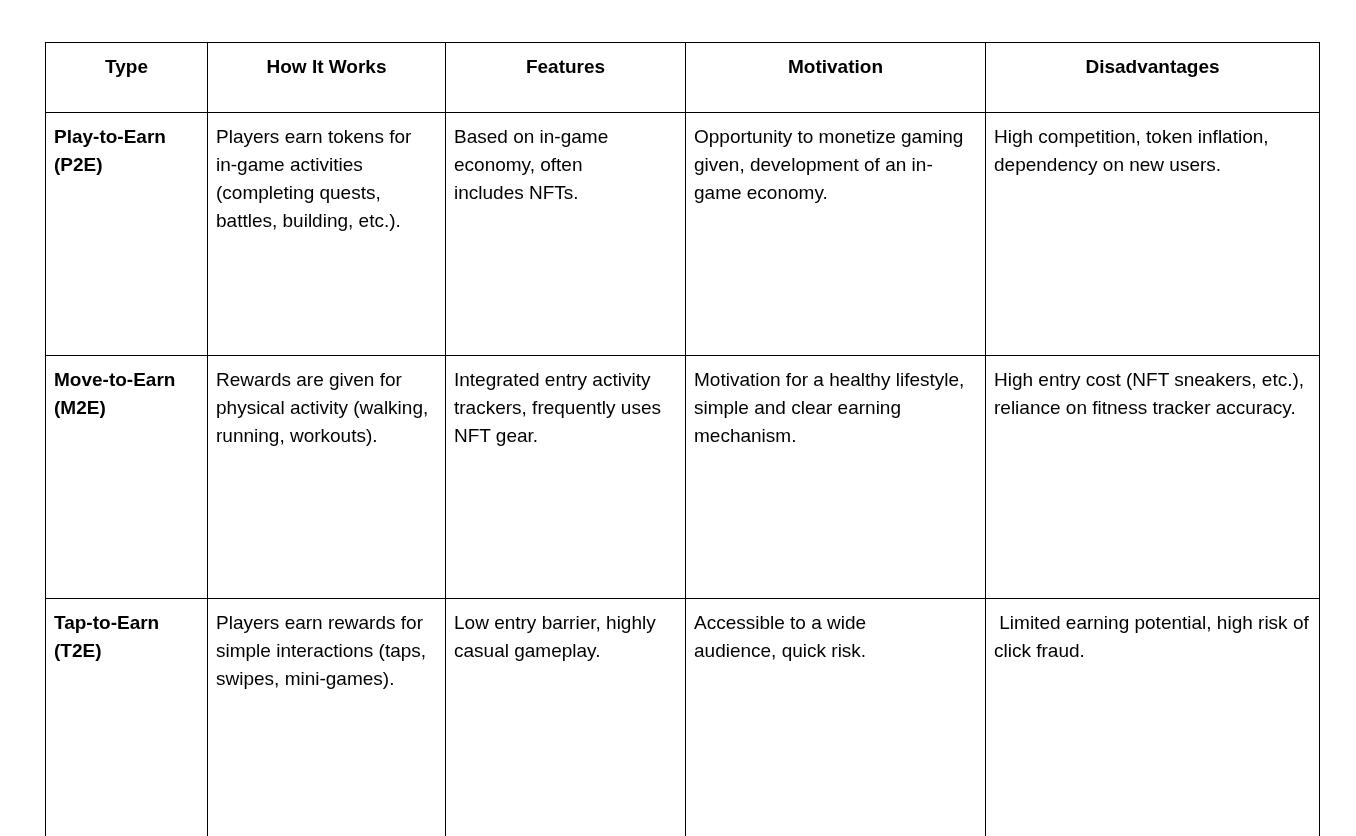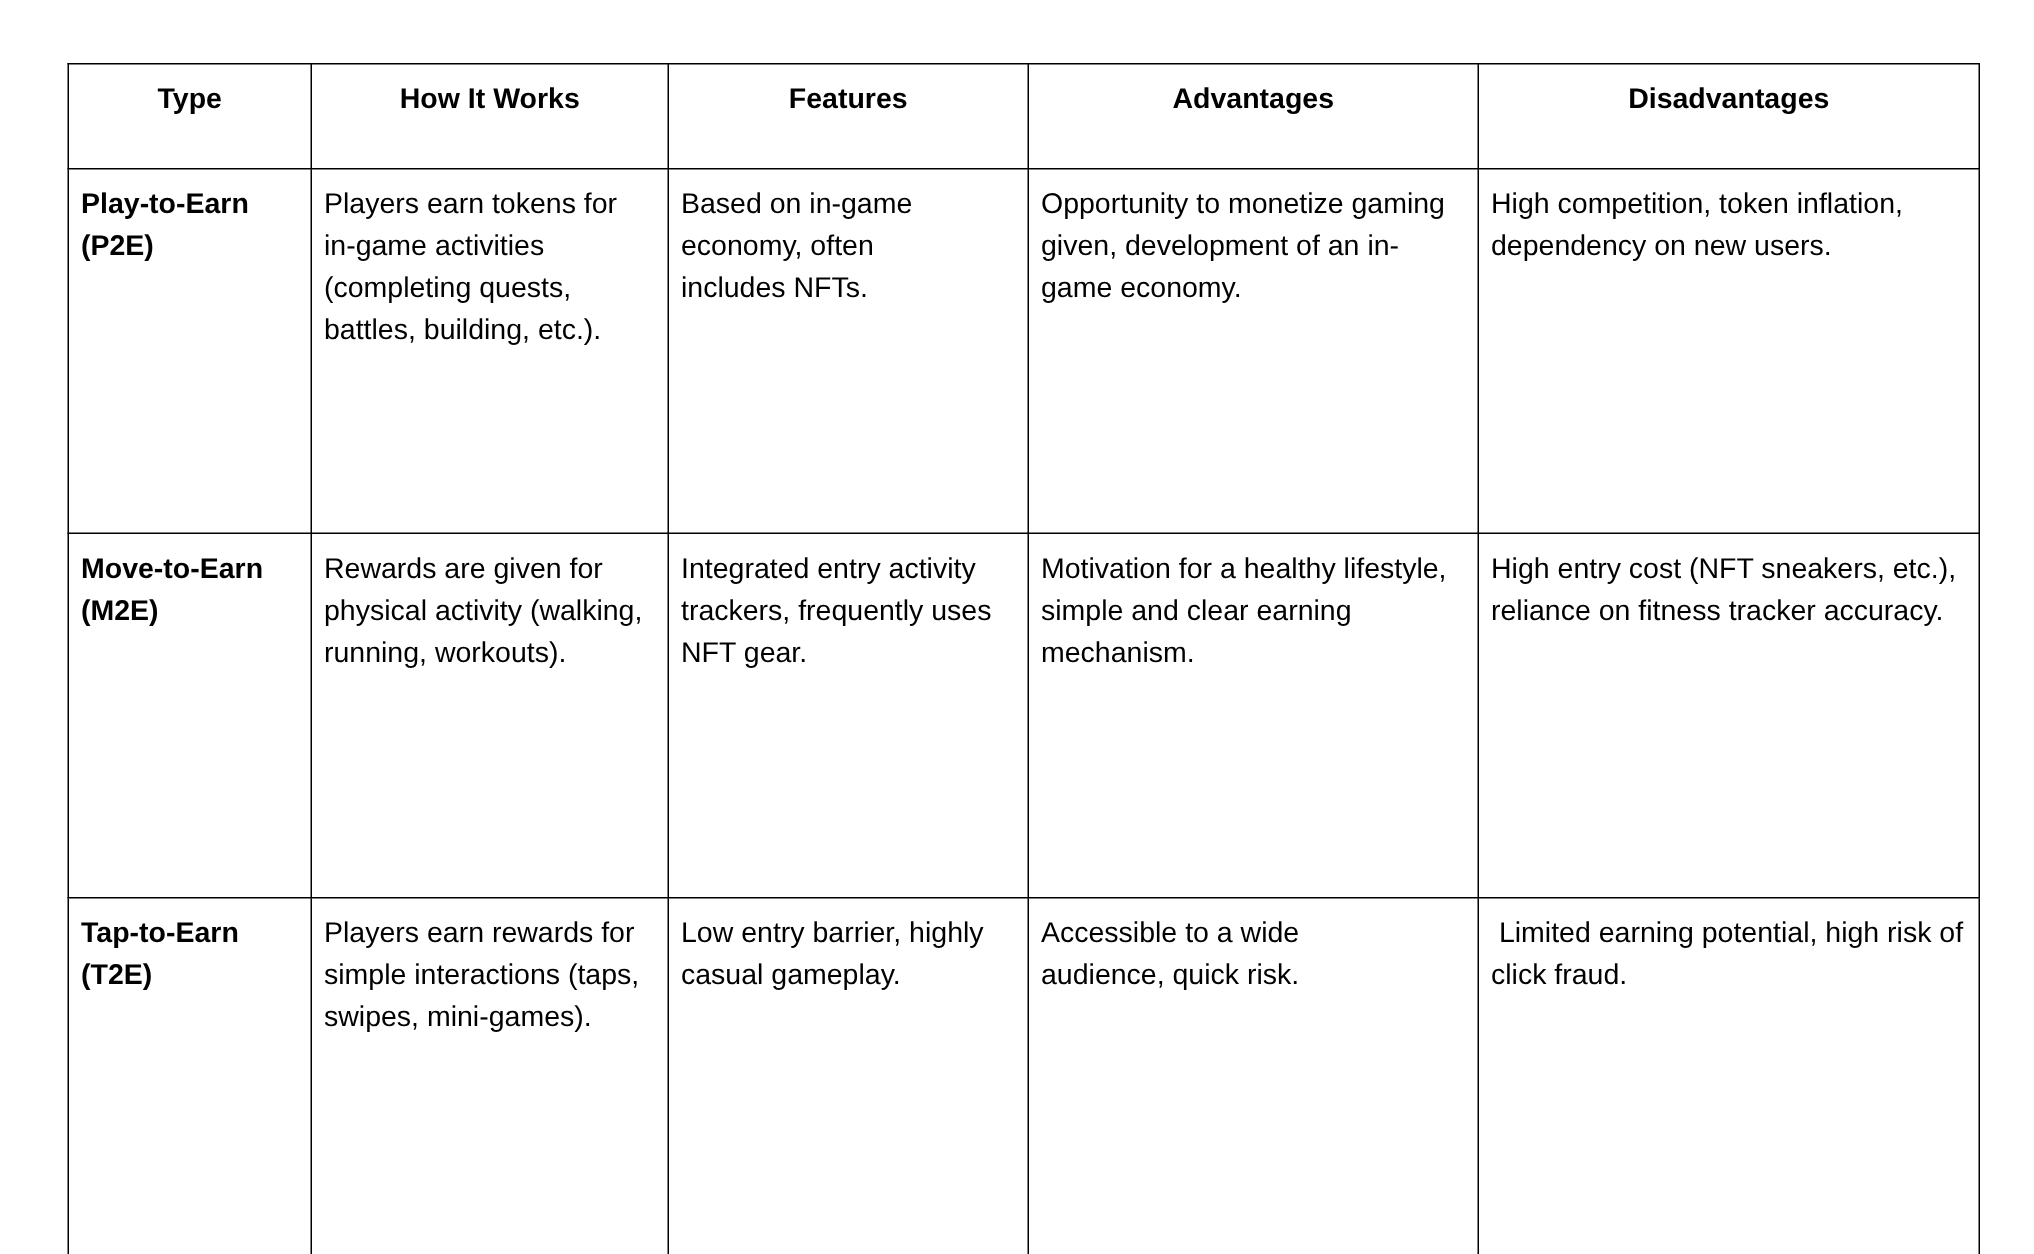--- a/index.html
+++ b/index.html
@@ -35,21 +35,21 @@
     <col style="width:238px">
     <col style="width:240px">
     <col style="width:300px">
     <col style="width:334px">
   </colgroup>
   <thead>
     <tr class="head">
       <th>Type</th>
       <th>How It Works</th>
       <th>Features</th>
-      <th>Advantages</th>
+      <th>Motivation</th>
       <th>Disadvantages</th>
     </tr>
   </thead>
   <tbody>
     <tr class="r1">
       <td class="type" style="">Play-to-Earn (P2E)</td>
       <td>Players earn tokens for in-game activities (completing quests, battles, building, etc.).</td>
       <td style="padding-right:40px">Based on in-game economy, often includes NFTs.</td>
       <td>Opportunity to monetize gaming given, development of an in-game economy.</td>
       <td>High competition, token inflation, dependency on new users.</td>

